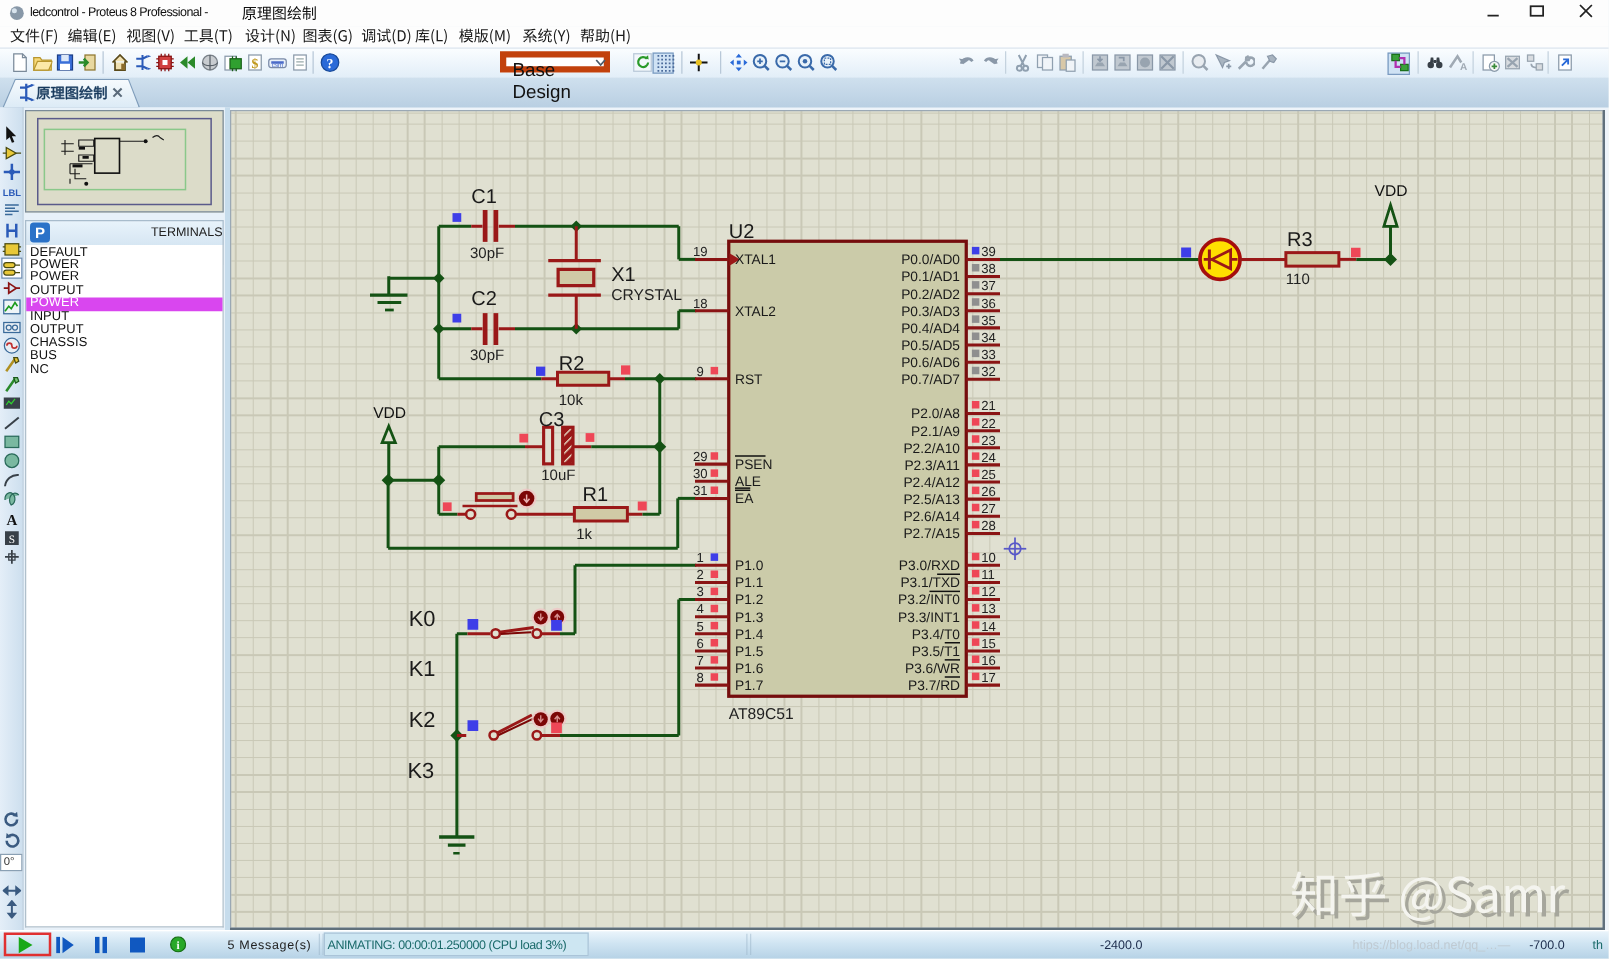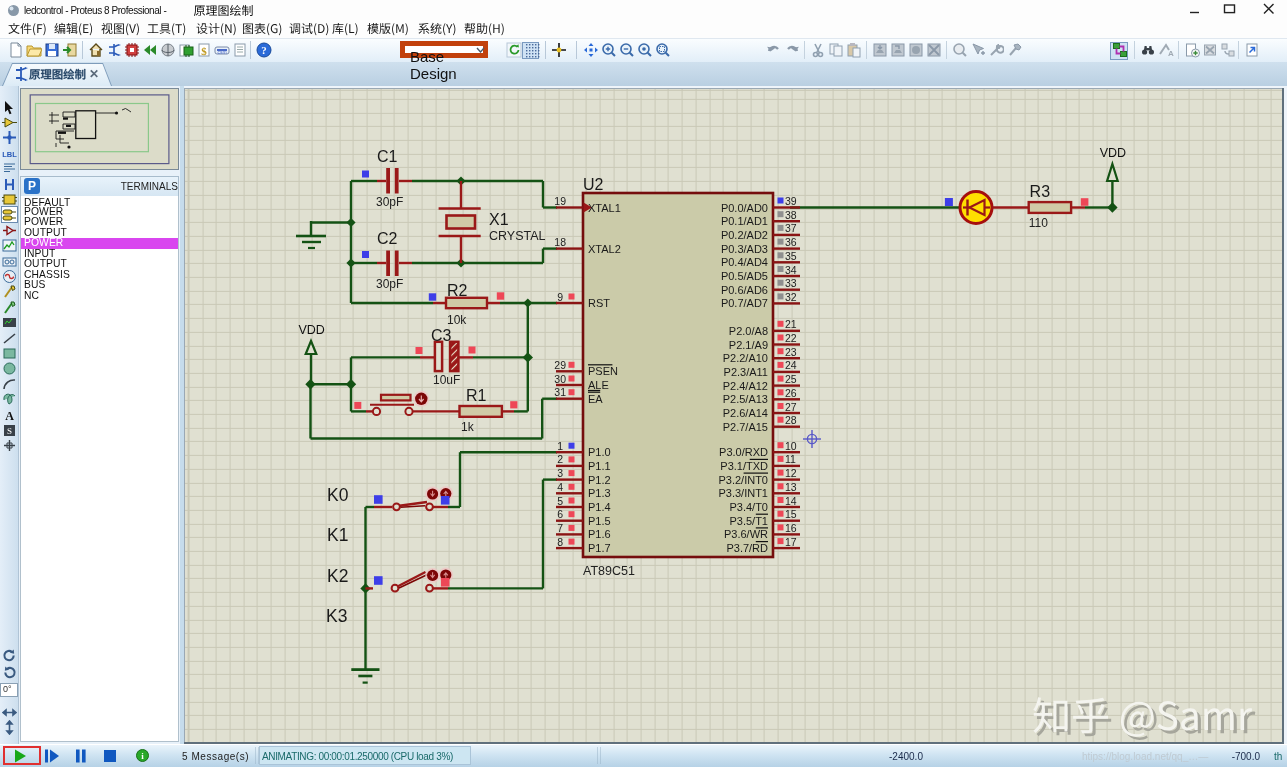--- a/index.html
+++ b/index.html
@@ -775,17 +775,17 @@
         <circle cx="6.5" cy="6.5" r="6" fill="#28a828" stroke="#187018"></circle>
         <text x="6.5" y="10" font-size="9" fill="#fff" text-anchor="middle" font-weight="bold" font-family="serif">i</text>
       </svg>
       <div class="sbtext" style="left:182px;color:#222;font-size:10px;letter-spacing:0.55px">5 Message(s)</div>
       <div class="sbsep" style="left:255px"></div>
       <div class="sbsep" style="left:258px"></div>
       <div id="animpanel"></div>
       <div class="sbtext" style="left:262px;color:#1a6a6a;letter-spacing:-0.35px">ANIMATING: 00:00:01.250000 (CPU load 3%)</div>
       <div class="sbsep" style="left:597px"></div>
       <div class="sbsep" style="left:600px"></div>
-      <div class="sbtext" style="left:880px;width:52px;text-align:center;color:#1a2a4a">-2400.0</div>
+      <div class="sbtext" style="left:880px;width:52px;text-align:left;color:#1a2a4a">-2400.0</div>
       <div class="sbtext" style="left:1082px;color:#bfcad2">htips://blog.load.net/qq_…—</div>
-      <div class="sbtext" style="left:1215px;width:45px;text-align:right;color:#1a2a4a">-700.0</div>
+      <div class="sbtext" style="left:1215px;width:45px;text-align:center;color:#1a2a4a">-700.0</div>
       <div class="sbtext" style="left:1274px;color:#1a6a6a">th</div>
 </div>
 </div>
 </body></html>

